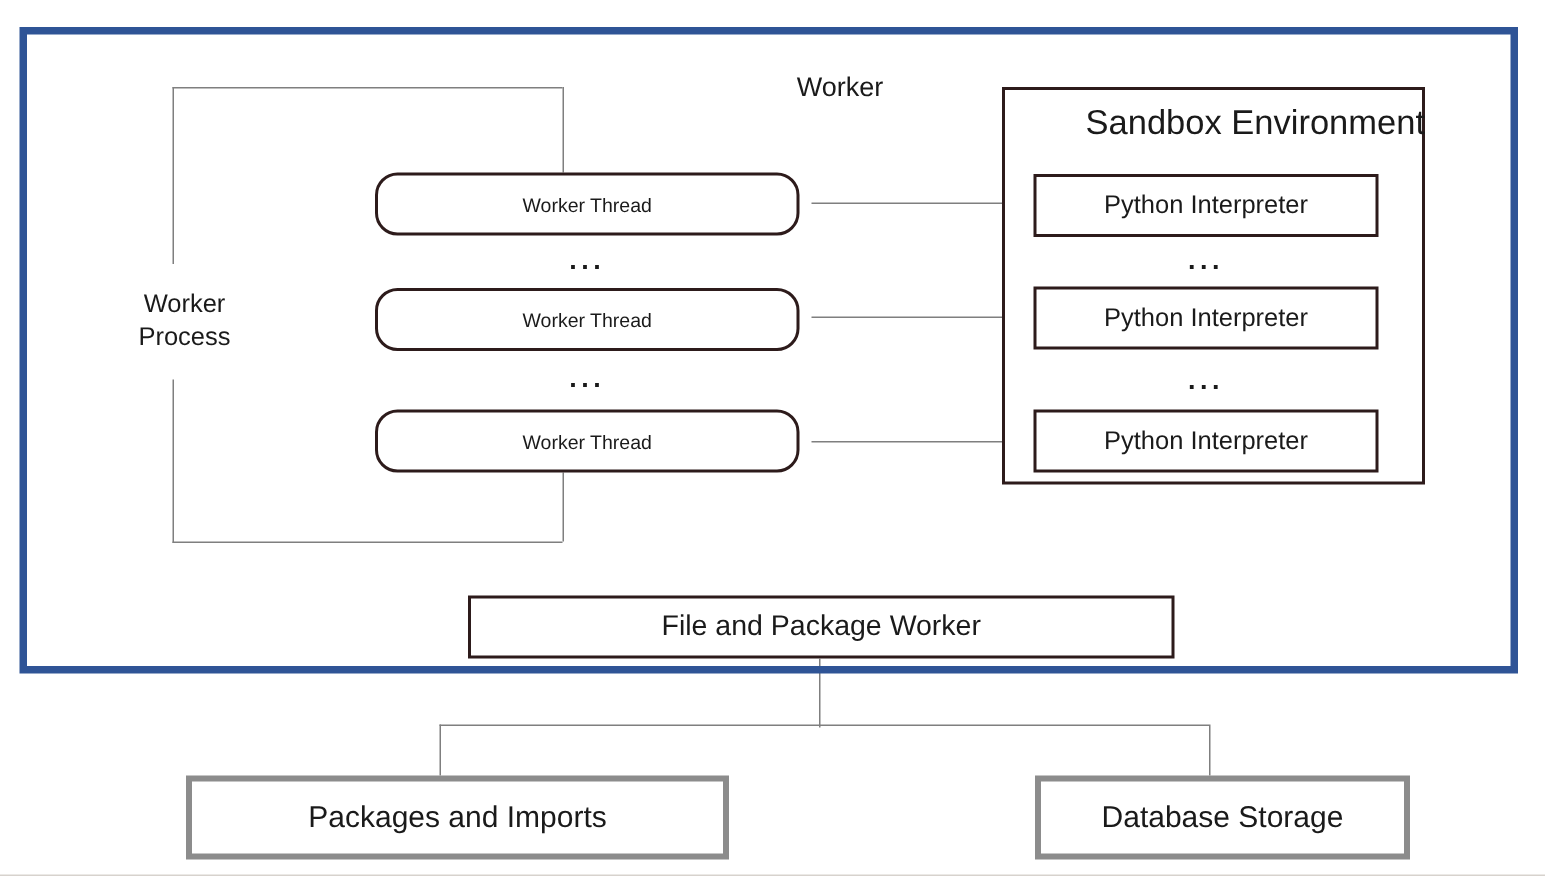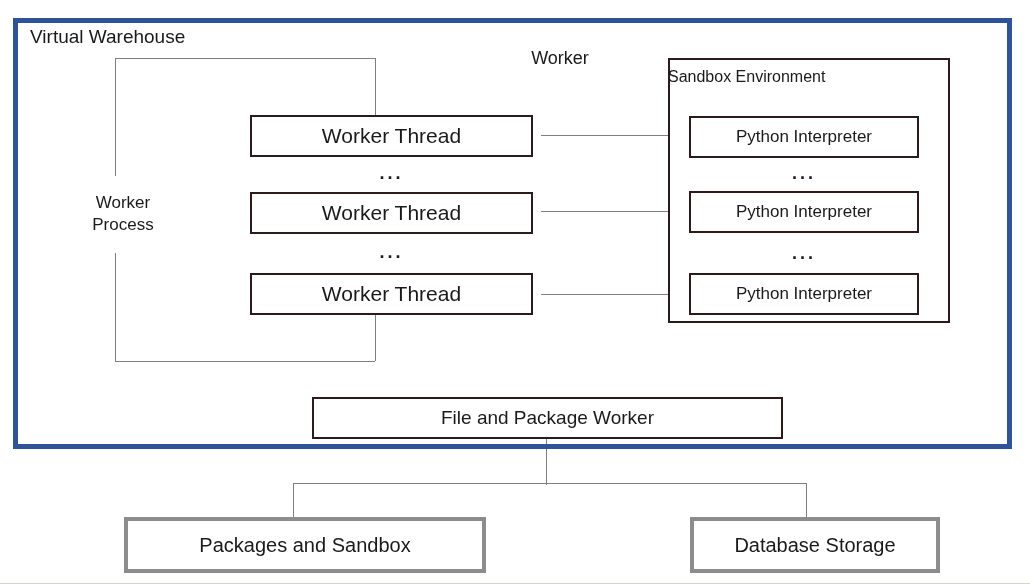--- a/index.html
+++ b/index.html
@@ -35,21 +35,21 @@
   
   .node {
     border: 2px solid #2d1b1b;
     box-sizing: border-box;
     background: #ffffff;
     display: flex;
     align-items: center;
     justify-content: center;
     text-align: center;
   }
-  .thread-box  { left: 250px; width: 283px; height: 42px; font-size: 21px; }
+  .thread-box  { left: 250px; width: 283px; height: 42px; font-size: 13px; border-radius: 15px; }
   .interp-box  { left: 689px; width: 230px; height: 42px; font-size: 17px; text-align: right; }
 
   .dots {
     text-align: center;
     font-size: 18px;
     font-weight: 600;
     letter-spacing: 3px;
     line-height: 24px;
     height: 24px;
   }
@@ -69,21 +69,21 @@
 
   
   .sandbox {
     left: 668px; top: 58px; width: 282px; height: 265px;
     border: 2px solid #2d1b1b;
     box-sizing: border-box;
     background: #ffffff;
   }
   .sandbox-title {
     left: 668px; top: 68px; width: 282px;
-    font-size: 16px; text-align: left;
+    font-size: 23px; text-align: right;
   }
 
   
   .arrow { height: 12px; width: 148px; }
   .arrow .shaft {
     position: absolute; left: 0; top: 5px; width: 139px;
     height: 0; border-top: 1.6px solid #7f7f7f;
   }
   .arrow .head {
     position: absolute; left: 138px; top: 0;
@@ -121,21 +121,20 @@
 </style>
 </head>
 <body>
 
 <div id="canvas">
 
   <div class="abs vline" style="left:546px; top:439px; height:46px;"></div>
 
   <div class="abs vw-frame"></div>
 
-  <div class="abs vw-title">Virtual Warehouse</div>
 
   <div class="abs hline" style="left:115px; top:58px;  width:260px;"></div>
   <div class="abs vline" style="left:115px; top:58px;  height:118px;"></div>
   <div class="abs vline" style="left:115px; top:253px; height:109px;"></div>
   <div class="abs hline" style="left:115px; top:361px; width:260px;"></div>
   <div class="abs vline" style="left:375px; top:58px;  height:57px;"></div>
   <div class="abs vline" style="left:375px; top:315px; height:46px;"></div>
 
   <div class="abs worker-process-label">Worker
 Process</div>
@@ -184,21 +183,21 @@
 
   <div class="abs node cache-box">
     <span>File and Package Worker</span>
   </div>
 
   <div class="abs hline" style="left:293px; top:483px; width:513px;"></div>
   <div class="abs vline" style="left:293px; top:483px; height:35px;"></div>
   <div class="abs vline" style="left:806px; top:483px; height:35px;"></div>
 
   <div class="abs storage-box packages-box">
-    <span>Packages and Sandbox</span>
+    <span>Packages and Imports</span>
   </div>
   <div class="abs storage-box database-box">
     <span>Database Storage</span>
   </div>
 
   <div class="abs bottom-edge"></div>
 
 </div>
 
 </body></html>

